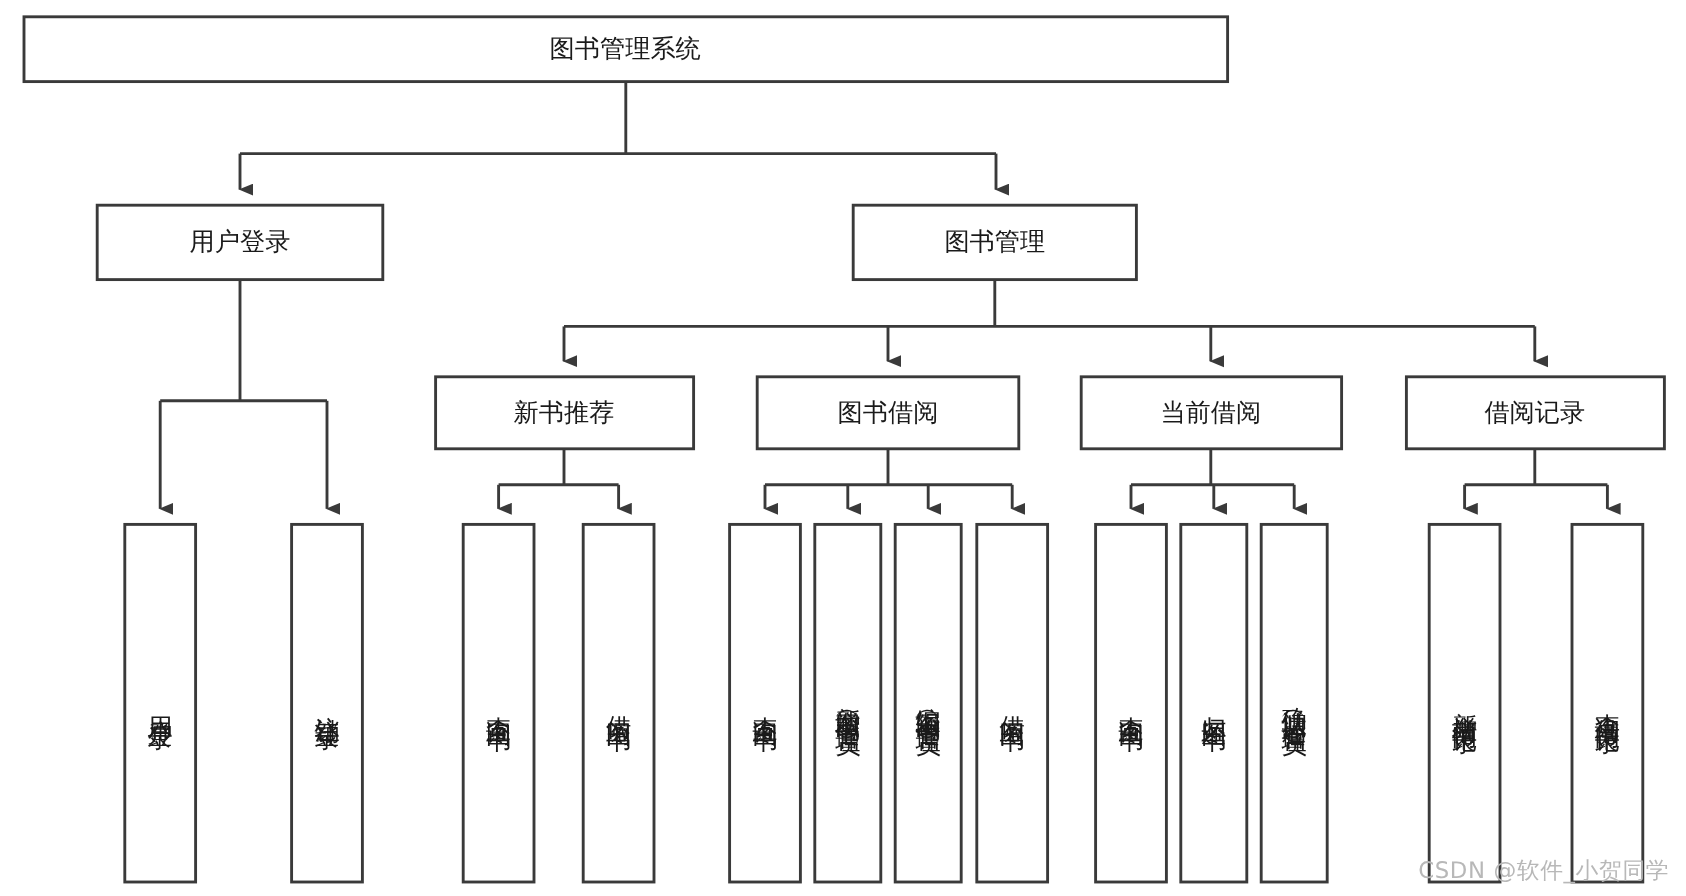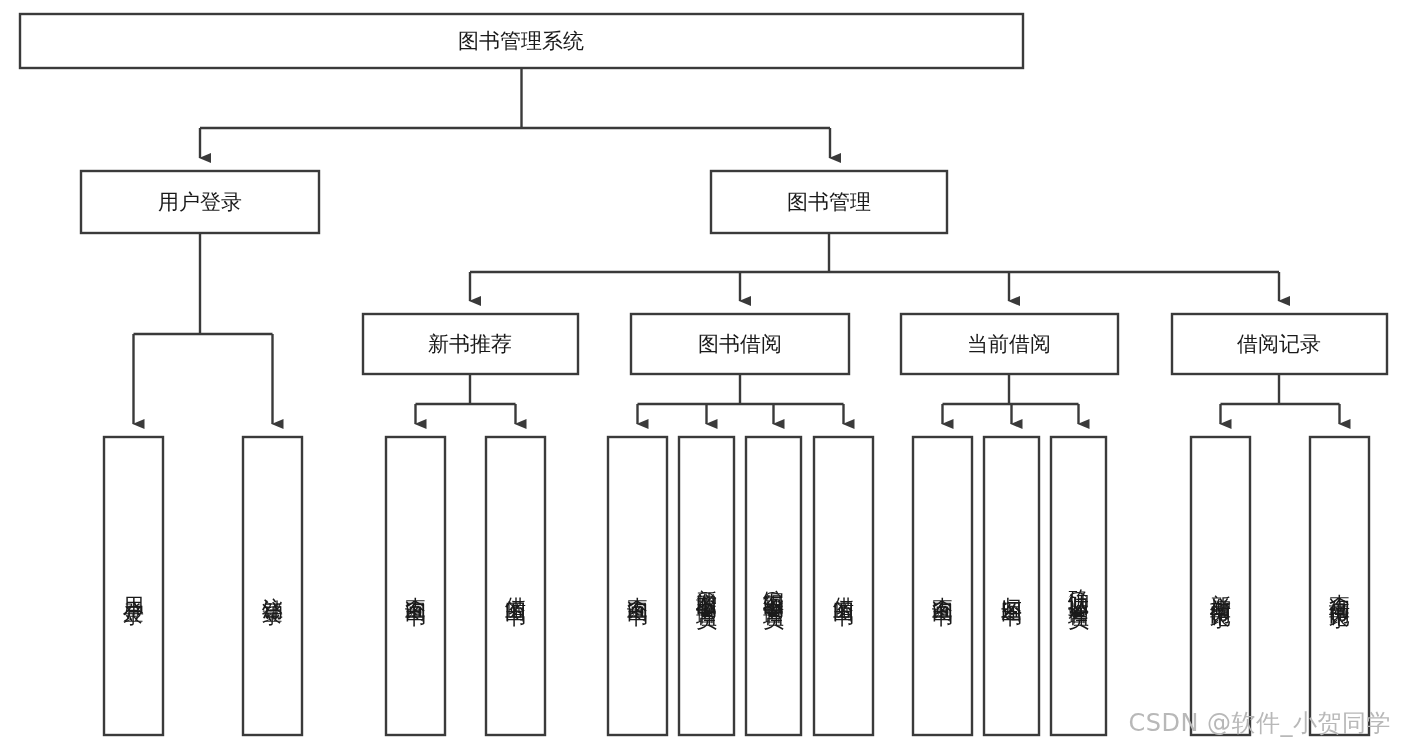--- a/index.html
+++ b/index.html
@@ -50,21 +50,21 @@
   }
   .arrow-head {
     fill: #3a3a3a;
     stroke: none;
   }
   .watermark {
     position: absolute;
     right: 14px;
     bottom: 8px;
     font-family: "DejaVu Sans", "Liberation Sans", sans-serif;
-    font-size: 24px;
+    font-size: 19px;
     color: #b8b8b8;
     white-space: nowrap;
     letter-spacing: 0.5px;
   }
 </style>
 </head>
 <body>
 
 <svg id="diagram" viewBox="0 0 1405 747" xmlns="http://www.w3.org/2000/svg">
 

